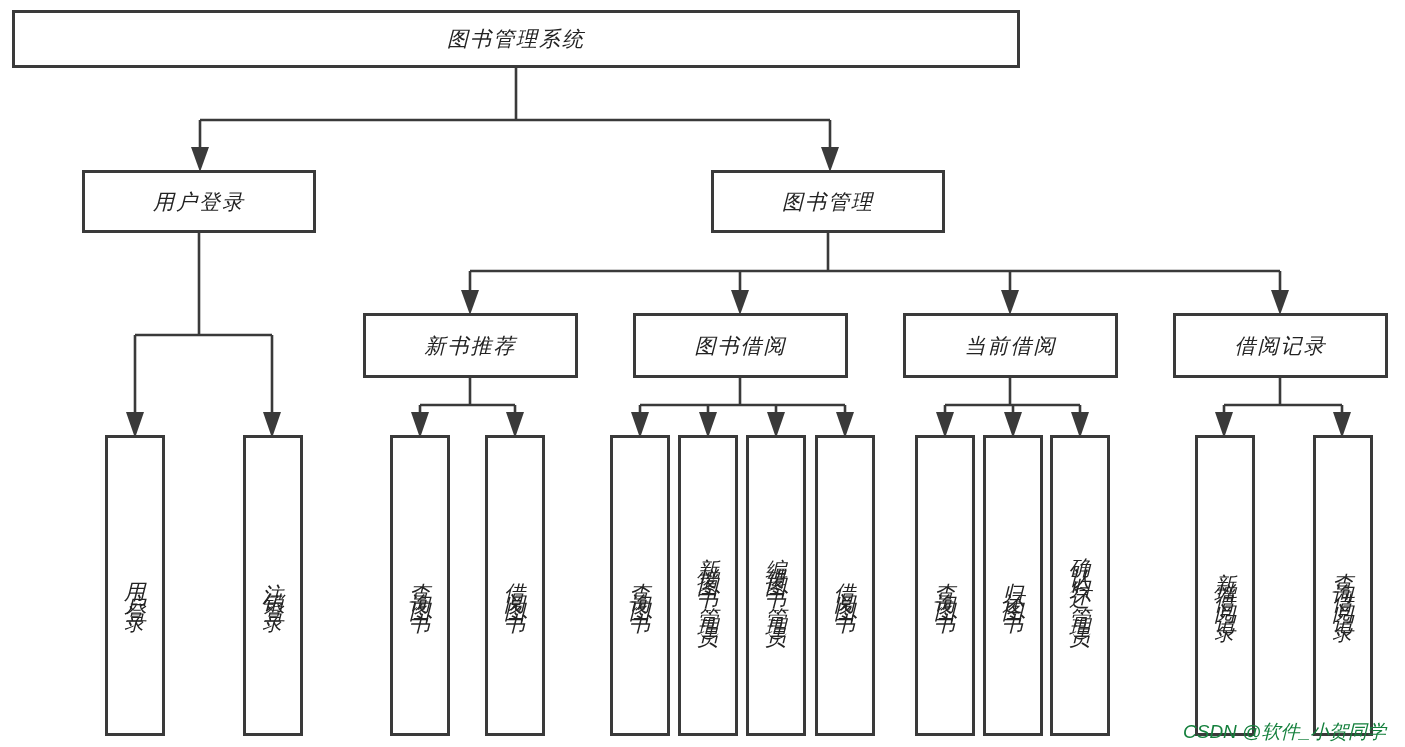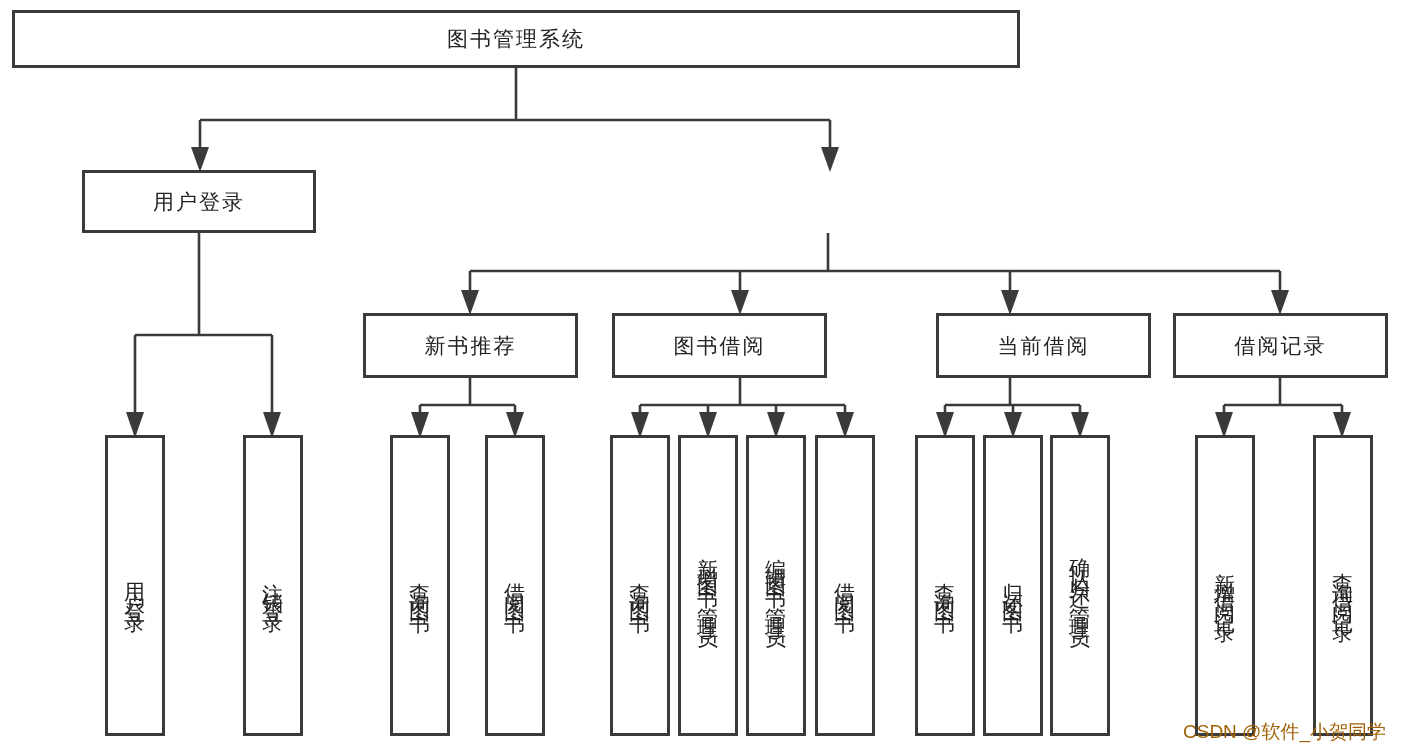--- a/index.html
+++ b/index.html
@@ -7,20 +7,21 @@
     padding: 0;
     background: #ffffff;
   }
   .canvas {
     position: relative;
     width: 1405px;
     height: 747px;
     background: #ffffff;
     font-family: "Liberation Sans", "DejaVu Sans", sans-serif;
     overflow: hidden;
+    font-style: italic;
   }
   .connectors {
     position: absolute;
     left: 0;
     top: 0;
     width: 1405px;
     height: 747px;
     pointer-events: none;
   }
   .node {
@@ -36,22 +37,22 @@
   .hbox span {
     font-size: 21px;
     letter-spacing: 2px;
     white-space: nowrap;
   }
   .root-box { left: 12px; top: 10px; width: 1008px; height: 58px; }
   .l2-left  { left: 82px;  top: 170px; width: 234px; height: 63px; }
   .l2-right { left: 711px; top: 170px; width: 234px; height: 63px; }
   .l3 { top: 313px; width: 215px; height: 65px; }
   .l3-a { left: 363px; }
-  .l3-b { left: 612px; }
-  .l3-c { left: 936px; }
+  .l3-b { left: 633px; }
+  .l3-c { left: 903px; }
   .l3-d { left: 1173px; text-align: center; }
   .vbox {
     top: 435px;
     width: 60px;
     height: 301px;
   }
   .vbox span {
     writing-mode: vertical-rl;
     font-size: 21px;
     letter-spacing: 10px;
@@ -69,21 +70,21 @@
   .leaf-9  { left: 915px; }
   .leaf-10 { left: 983px; }
   .leaf-11 { left: 1050px; }
   .leaf-12 { left: 1195px; }
   .leaf-13 { left: 1313px; }
   .watermark {
     position: absolute;
     left: 1183px;
     top: 719px;
     font-size: 19px;
-    color: #a16207;
+    color: #15803d;
     white-space: nowrap;
     z-index: 5;
   }
 </style>
 </head>
 <body>
 
 <div class="canvas">
 
   <svg class="connectors" viewBox="0 0 1405 747" xmlns="http://www.w3.org/2000/svg">
@@ -156,20 +157,23 @@
     </g>
   </svg>
 
   <div class="node hbox root-box">
     <span>图书管理系统</span>
   </div>
 
   <div class="node hbox l2-left">
     <span>用户登录</span>
   </div>
+  <div class="node hbox l2-right">
+    <span>图书管理</span>
+  </div>
 
   <div class="node hbox l3 l3-a">
     <span>新书推荐</span>
   </div>
   <div class="node hbox l3 l3-b">
     <span>图书借阅</span>
   </div>
   <div class="node hbox l3 l3-c">
     <span>当前借阅</span>
   </div>

